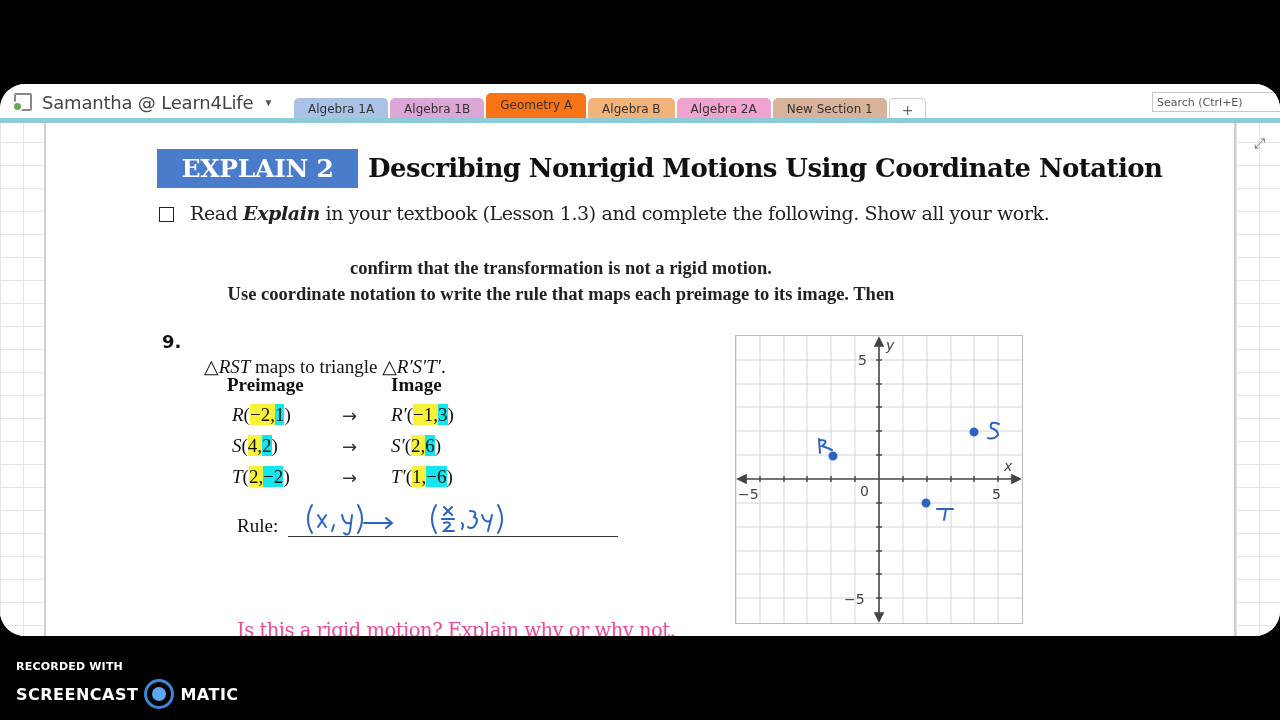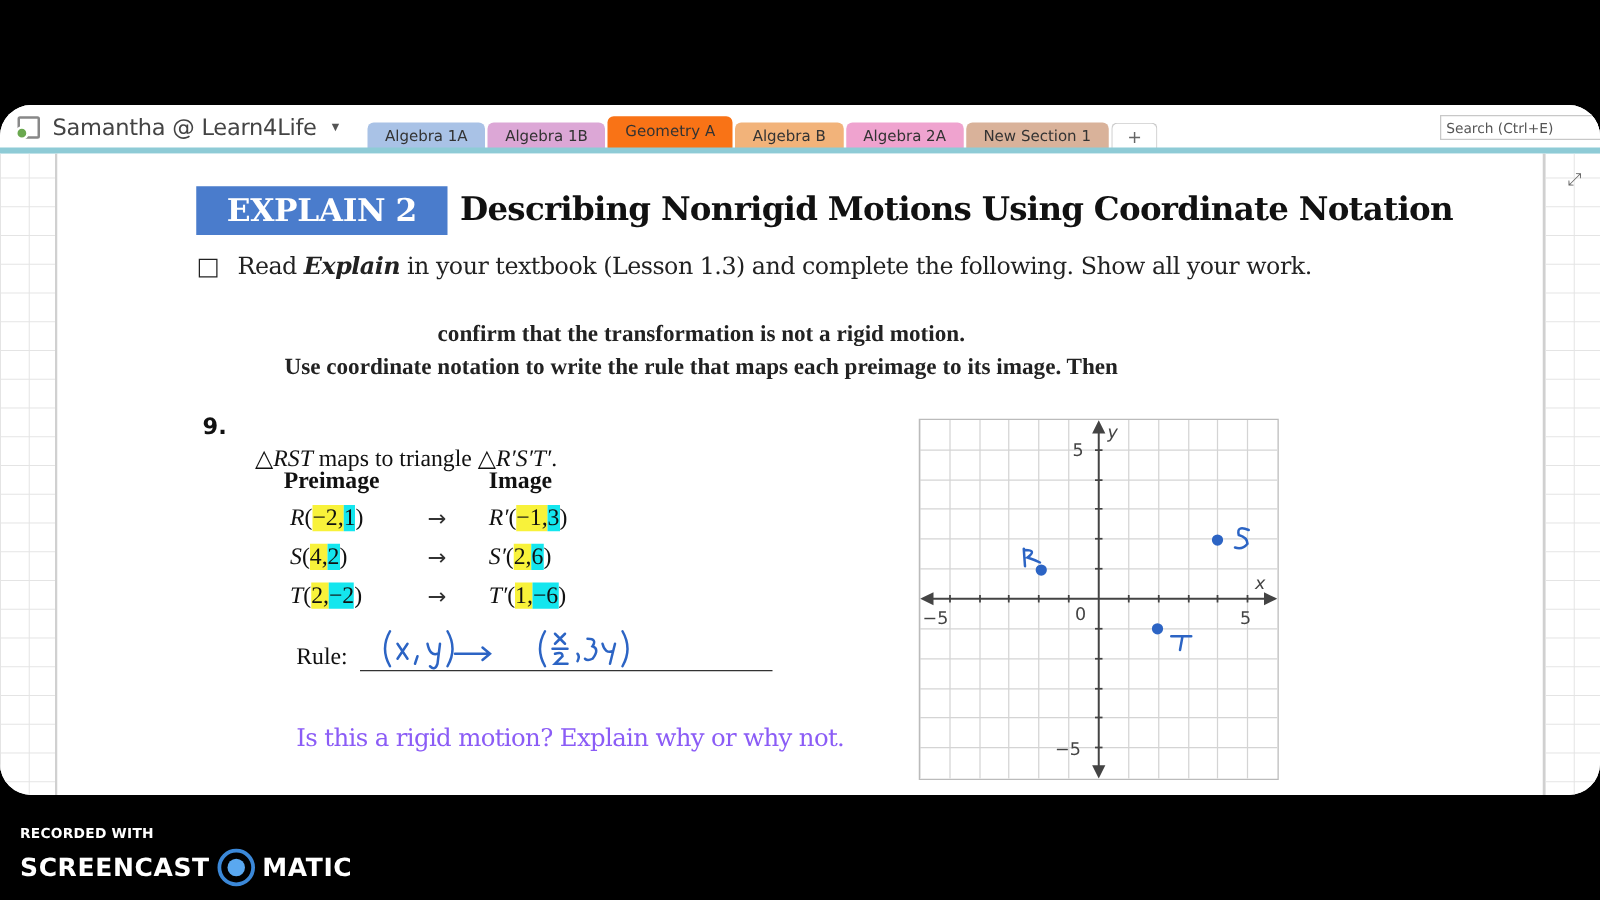--- a/index.html
+++ b/index.html
@@ -56,28 +56,28 @@
   .row { position: absolute; font-size: 19px; font-family: "Liberation Serif", serif; height: 24px; line-height: 24px; }
   .row i { font-style: italic; }
   .hl-y { background: #f8f23a; }
   .hl-c { background: #14e6ee; }
   .arrow { position: absolute; font-size: 18px; font-family: "DejaVu Sans", sans-serif; color: #333; }
 
   .rule-label { position: absolute; left: 191px; top: 392px; font-size: 19px; font-family: "Liberation Serif", serif; }
   .rule-line { position: absolute; left: 242px; top: 413px; width: 330px; height: 1px; background: #333; }
   .rule-hand { position: absolute; left: 258px; top: 378px; font-size: 24px; color: #2c64c4; font-family: "DejaVu Sans", sans-serif; letter-spacing: 1px; }
 
-  .question2 { position: absolute; left: 191px; top: 456px; font-size: 19.5px; font-family: "DejaVu Serif", serif; letter-spacing: -0.5px; color: #8b5cf6; }
+  .question2 { position: absolute; left: 191px; top: 496px; font-size: 19.5px; font-family: "DejaVu Serif", serif; letter-spacing: -0.5px; color: #ec4899; }
 
   .graph { position: absolute; left: 689px; top: 212px; width: 288px; height: 289px; border: 1px solid #bbb; background: #fff; }
 
   
   .wm { position: absolute; left: 16px; top: 660px; color: #fff; font-family: "DejaVu Sans", sans-serif; }
   .wm-small { font-size: 11px; font-weight: bold; letter-spacing: 0.2px; }
-  .wm-big { margin-top: 6px; font-size: 20px; font-weight: bold; display: flex; align-items: center; gap: 6px; letter-spacing: 0.5px; }
+  .wm-big { margin-top: 6px; font-size: 16px; font-weight: bold; display: flex; align-items: center; gap: 6px; letter-spacing: 0.5px; }
   .wm-logo { width: 30px; height: 30px; border-radius: 50%; border: 3px solid #3b88d8; display: flex; align-items: center; justify-content: center; }
   .wm-logo span { width: 14px; height: 14px; border-radius: 50%; background: #5aa8f0; }
 </style>
 </head>
 <body>
 
 <div class="frame">
   <div class="top-black"></div>
 
   <div class="app">

